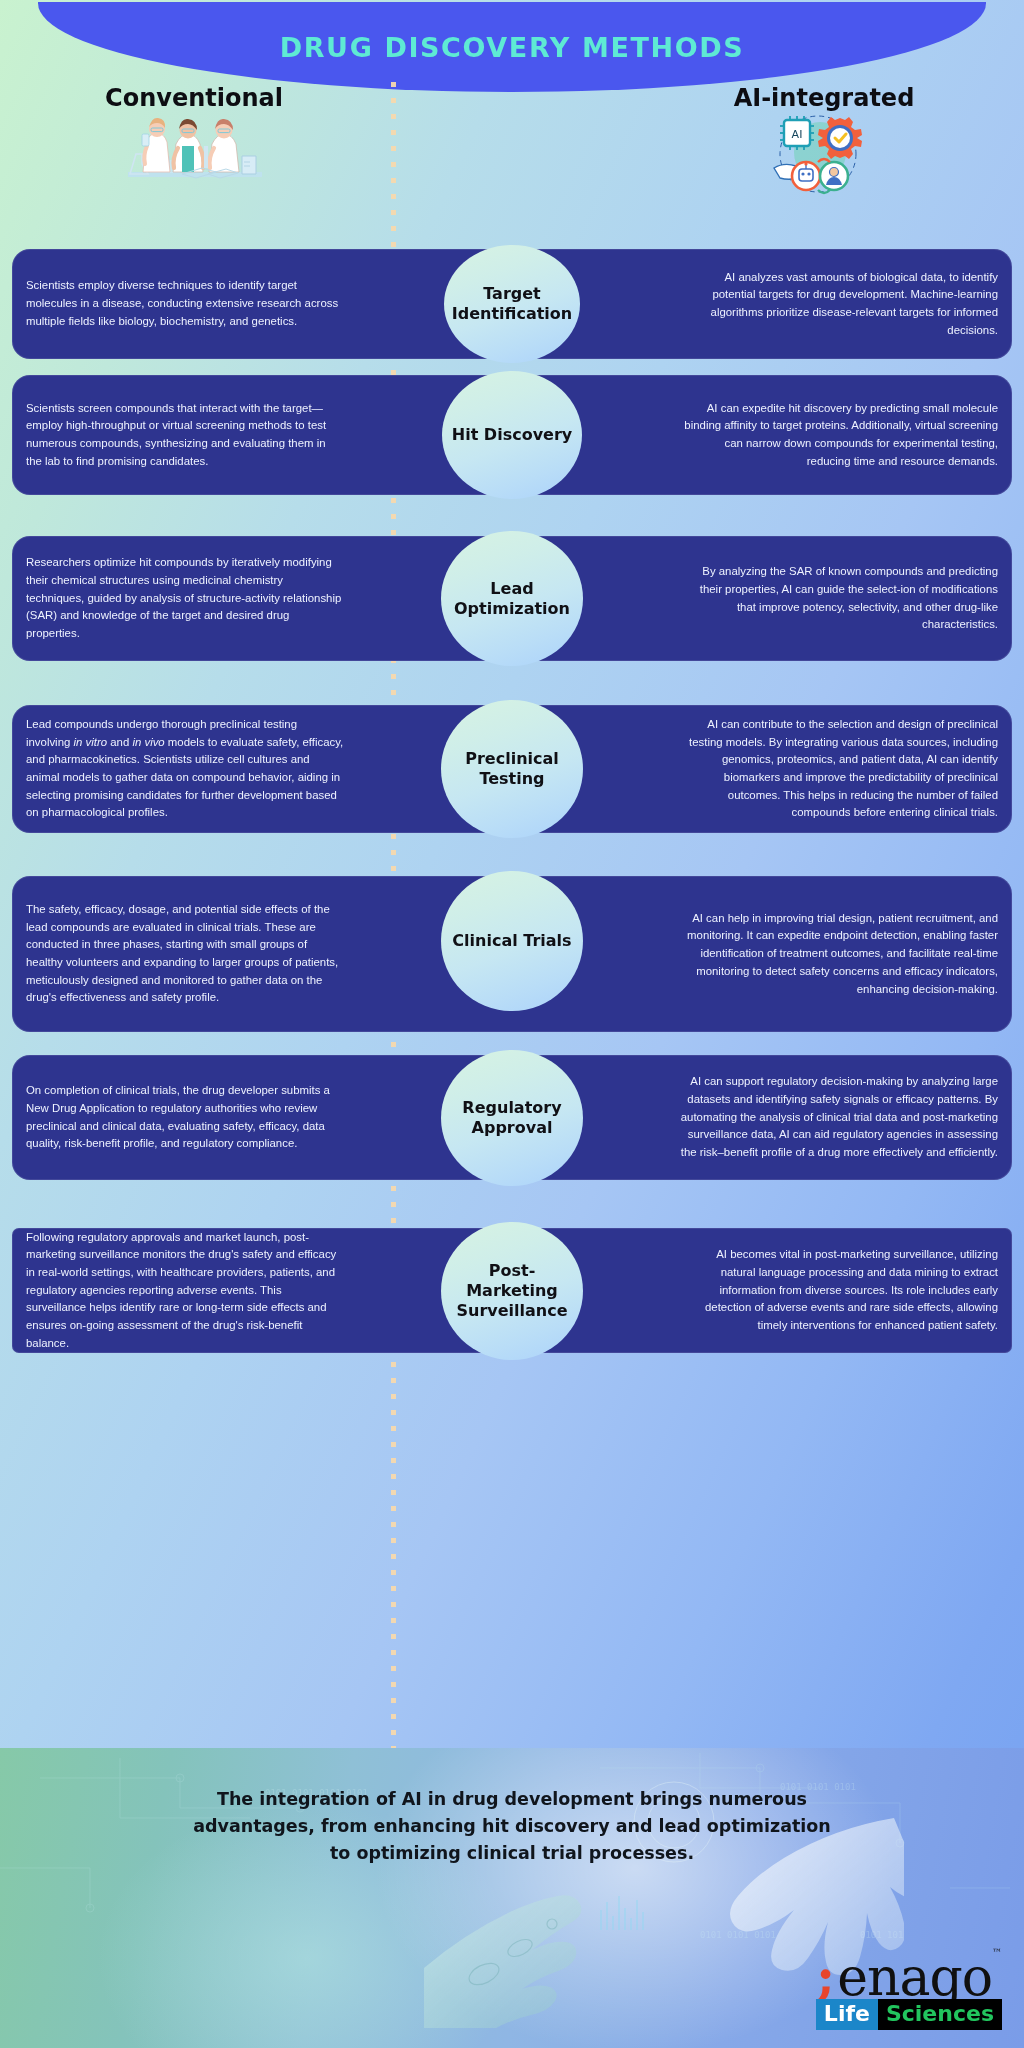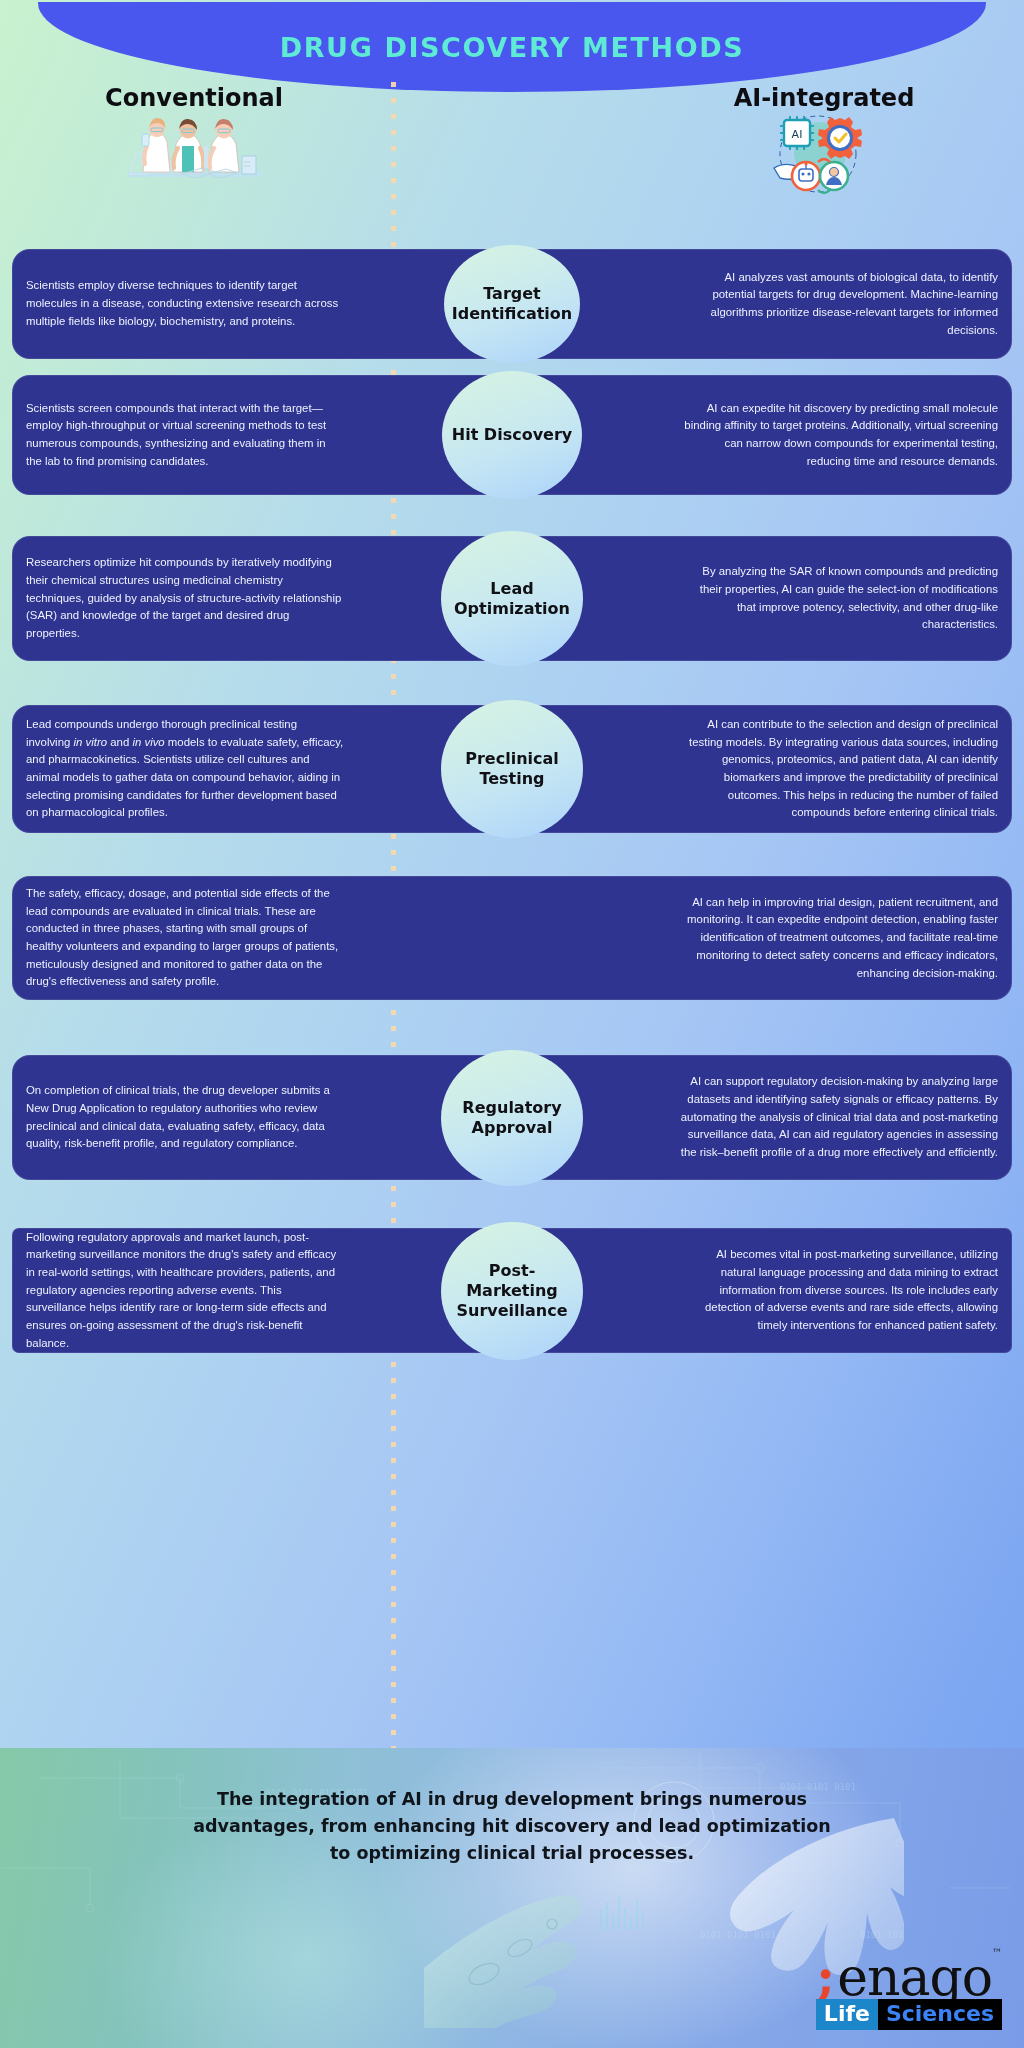--- a/index.html
+++ b/index.html
@@ -180,21 +180,21 @@
   .logo .sub{
     display:flex;justify-content:flex-end;align-items:center;
   }
   .logo .sub .life{
     background:#1b86c9;color:#fff;
     font-size:22px;font-weight:bold;
     padding:2px 8px 4px 8px;
     font-family:"DejaVu Sans", sans-serif;
   }
   .logo .sub .sci{
-    background:#000;color:#3b82f6;
+    background:#000;color:#22c55e;
     font-size:22px;font-weight:bold;
     padding:2px 8px 4px 8px;
     font-family:"DejaVu Sans", sans-serif;
   }
 </style>
 </head>
 <body>
 
 <div class="page">
 
@@ -308,21 +308,21 @@
       <path d="M56 50 q6 -6 12 0" fill="none" stroke="#f2603c" stroke-width="2.4"></path>
       <path d="M68 78 q-6 6 -12 0" fill="none" stroke="#3bb08f" stroke-width="2.4"></path>
     </svg>
   </div>
 
   <div class="spine"></div>
 
   <div class="row" style="top:249px;height:110px;">
     <div class="band" style="height:110px;">
       <div class="inner">
-        <div class="txt left">Scientists employ diverse techniques to identify target molecules in a disease, conducting extensive research across multiple fields like biology, biochemistry, and proteins.</div>
+        <div class="txt left">Scientists employ diverse techniques to identify target molecules in a disease, conducting extensive research across multiple fields like biology, biochemistry, and genetics.</div>
         <div class="txt right">AI analyzes vast amounts of biological data,  to identify potential targets for drug development. Machine-learning algorithms prioritize disease-relevant targets for informed decisions.</div>
       </div>
     </div>
     <div class="hub" style="width:136px;height:118px;top:-4px;">
       <div class="lbl">
         <span>Target</span><br><span>Identification</span>
       </div>
     </div>
   </div>
 
@@ -360,25 +360,28 @@
       </div>
     </div>
     <div class="hub" style="width:142px;height:138px;top:-5px;">
       <div class="lbl">
         <span>Preclinical</span><br><span>Testing</span>
       </div>
     </div>
   </div>
 
   <div class="row" style="top:876px;height:130px;">
-    <div class="band" style="height:124px;">
+    <div class="band" style="height:156px;">
       <div class="inner">
         <div class="txt left">The safety, efficacy, dosage, and potential side effects of the lead compounds are evaluated in clinical trials. These are conducted in three phases, starting with small groups of healthy volunteers and expanding to larger groups of patients, meticulously designed and monitored to gather data on the drug's effectiveness and safety profile.</div>
         <div class="txt right">AI can help in improving trial design, patient recruitment, and monitoring. It can expedite endpoint detection, enabling faster identification of treatment outcomes, and facilitate real-time monitoring to detect safety concerns and efficacy indicators, enhancing decision-making.</div>
       </div>
+    </div>
+    <div class="hub" style="width:142px;height:140px;top:-5px;">
+      <div class="lbl">Clinical Trials</div>
     </div>
   </div>
 
   <div class="row" style="top:1055px;height:125px;">
     <div class="band" style="height:125px;">
       <div class="inner">
         <div class="txt left">On completion of clinical trials, the drug developer submits a New Drug Application to regulatory authorities who review preclinical and clinical data, evaluating safety, efficacy, data quality, risk-benefit profile, and regulatory compliance.</div>
         <div class="txt right">AI can support regulatory decision-making by analyzing large datasets and identifying safety signals or efficacy patterns. By automating the analysis of clinical trial data and post-marketing surveillance data, AI can aid regulatory agencies in assessing the risk–benefit profile of a drug more effectively and efficiently.</div>
       </div>
     </div>

